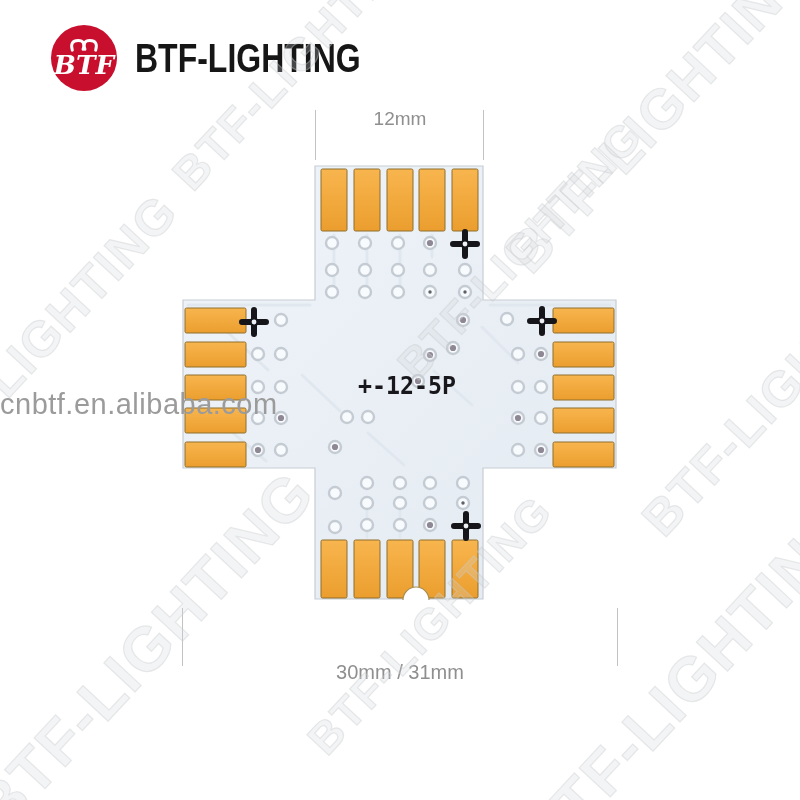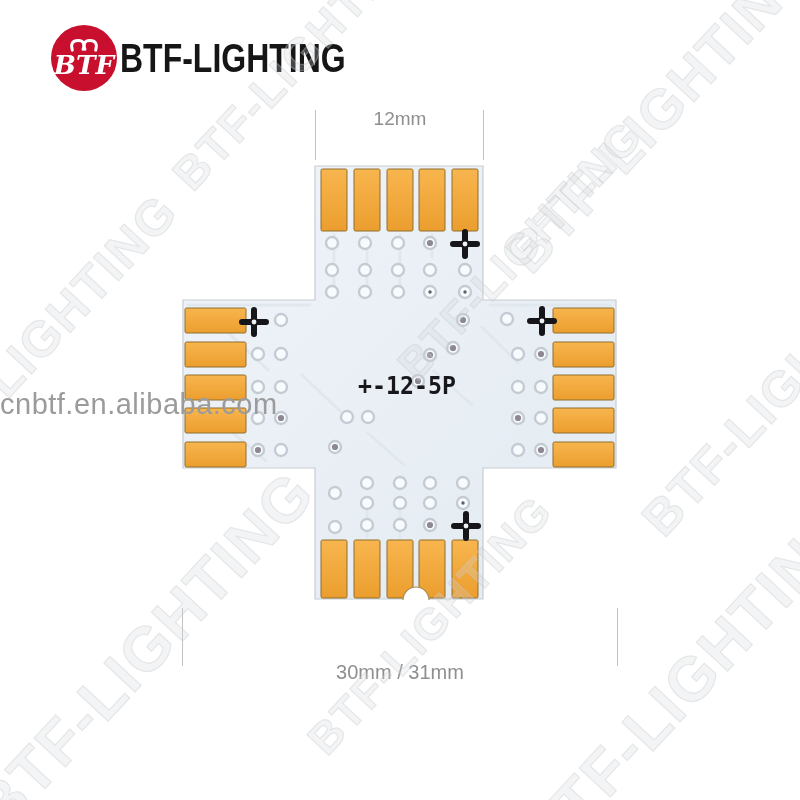--- a/index.html
+++ b/index.html
@@ -1,21 +1,21 @@
 <!DOCTYPE html>
 <html style="--brand-red: #c8102e; --pcb-body: #e9eff5; --pad-gold: #f2a73e; --silkscreen-black: #17171c; --dimension-text: #8f8f8f; --tick-line: #c2c2c2; --site-watermark: #9b9b9b;"><head>
 <meta charset="utf-8">
 <style>
   html,body{margin:0;padding:0;background:#fff;}
   #stage{
     position:relative;width:800px;height:800px;background:#ffffff;overflow:hidden;
     font-family:"Liberation Sans", sans-serif;
   }
   
-  .brand{position:absolute;left:50px;top:24px;height:68px;display:flex;align-items:center;gap:2px;}
+  .brand{position:absolute;left:50px;top:24px;height:68px;display:flex;align-items:center;gap:17px;}
   .logo{width:68px;height:68px;flex:0 0 auto;}
   .logo .mono-text{fill:#ffffff;font-family:"DejaVu Serif",serif;font-style:italic;font-weight:bold;}
   .logo .curl{stroke:#ffffff;stroke-width:3;fill:none;stroke-linecap:round;}
   .brand-name{
     font-size:40px;font-weight:bold;color:#161616;letter-spacing:0px;
     transform:scaleX(0.8);transform-origin:left center;white-space:nowrap;
   }
   
   .dim-label{position:absolute;width:100%;text-align:center;color:var(--dimension-text,#8f8f8f);}
   #dim-top{top:108px;font-size:19px;}

